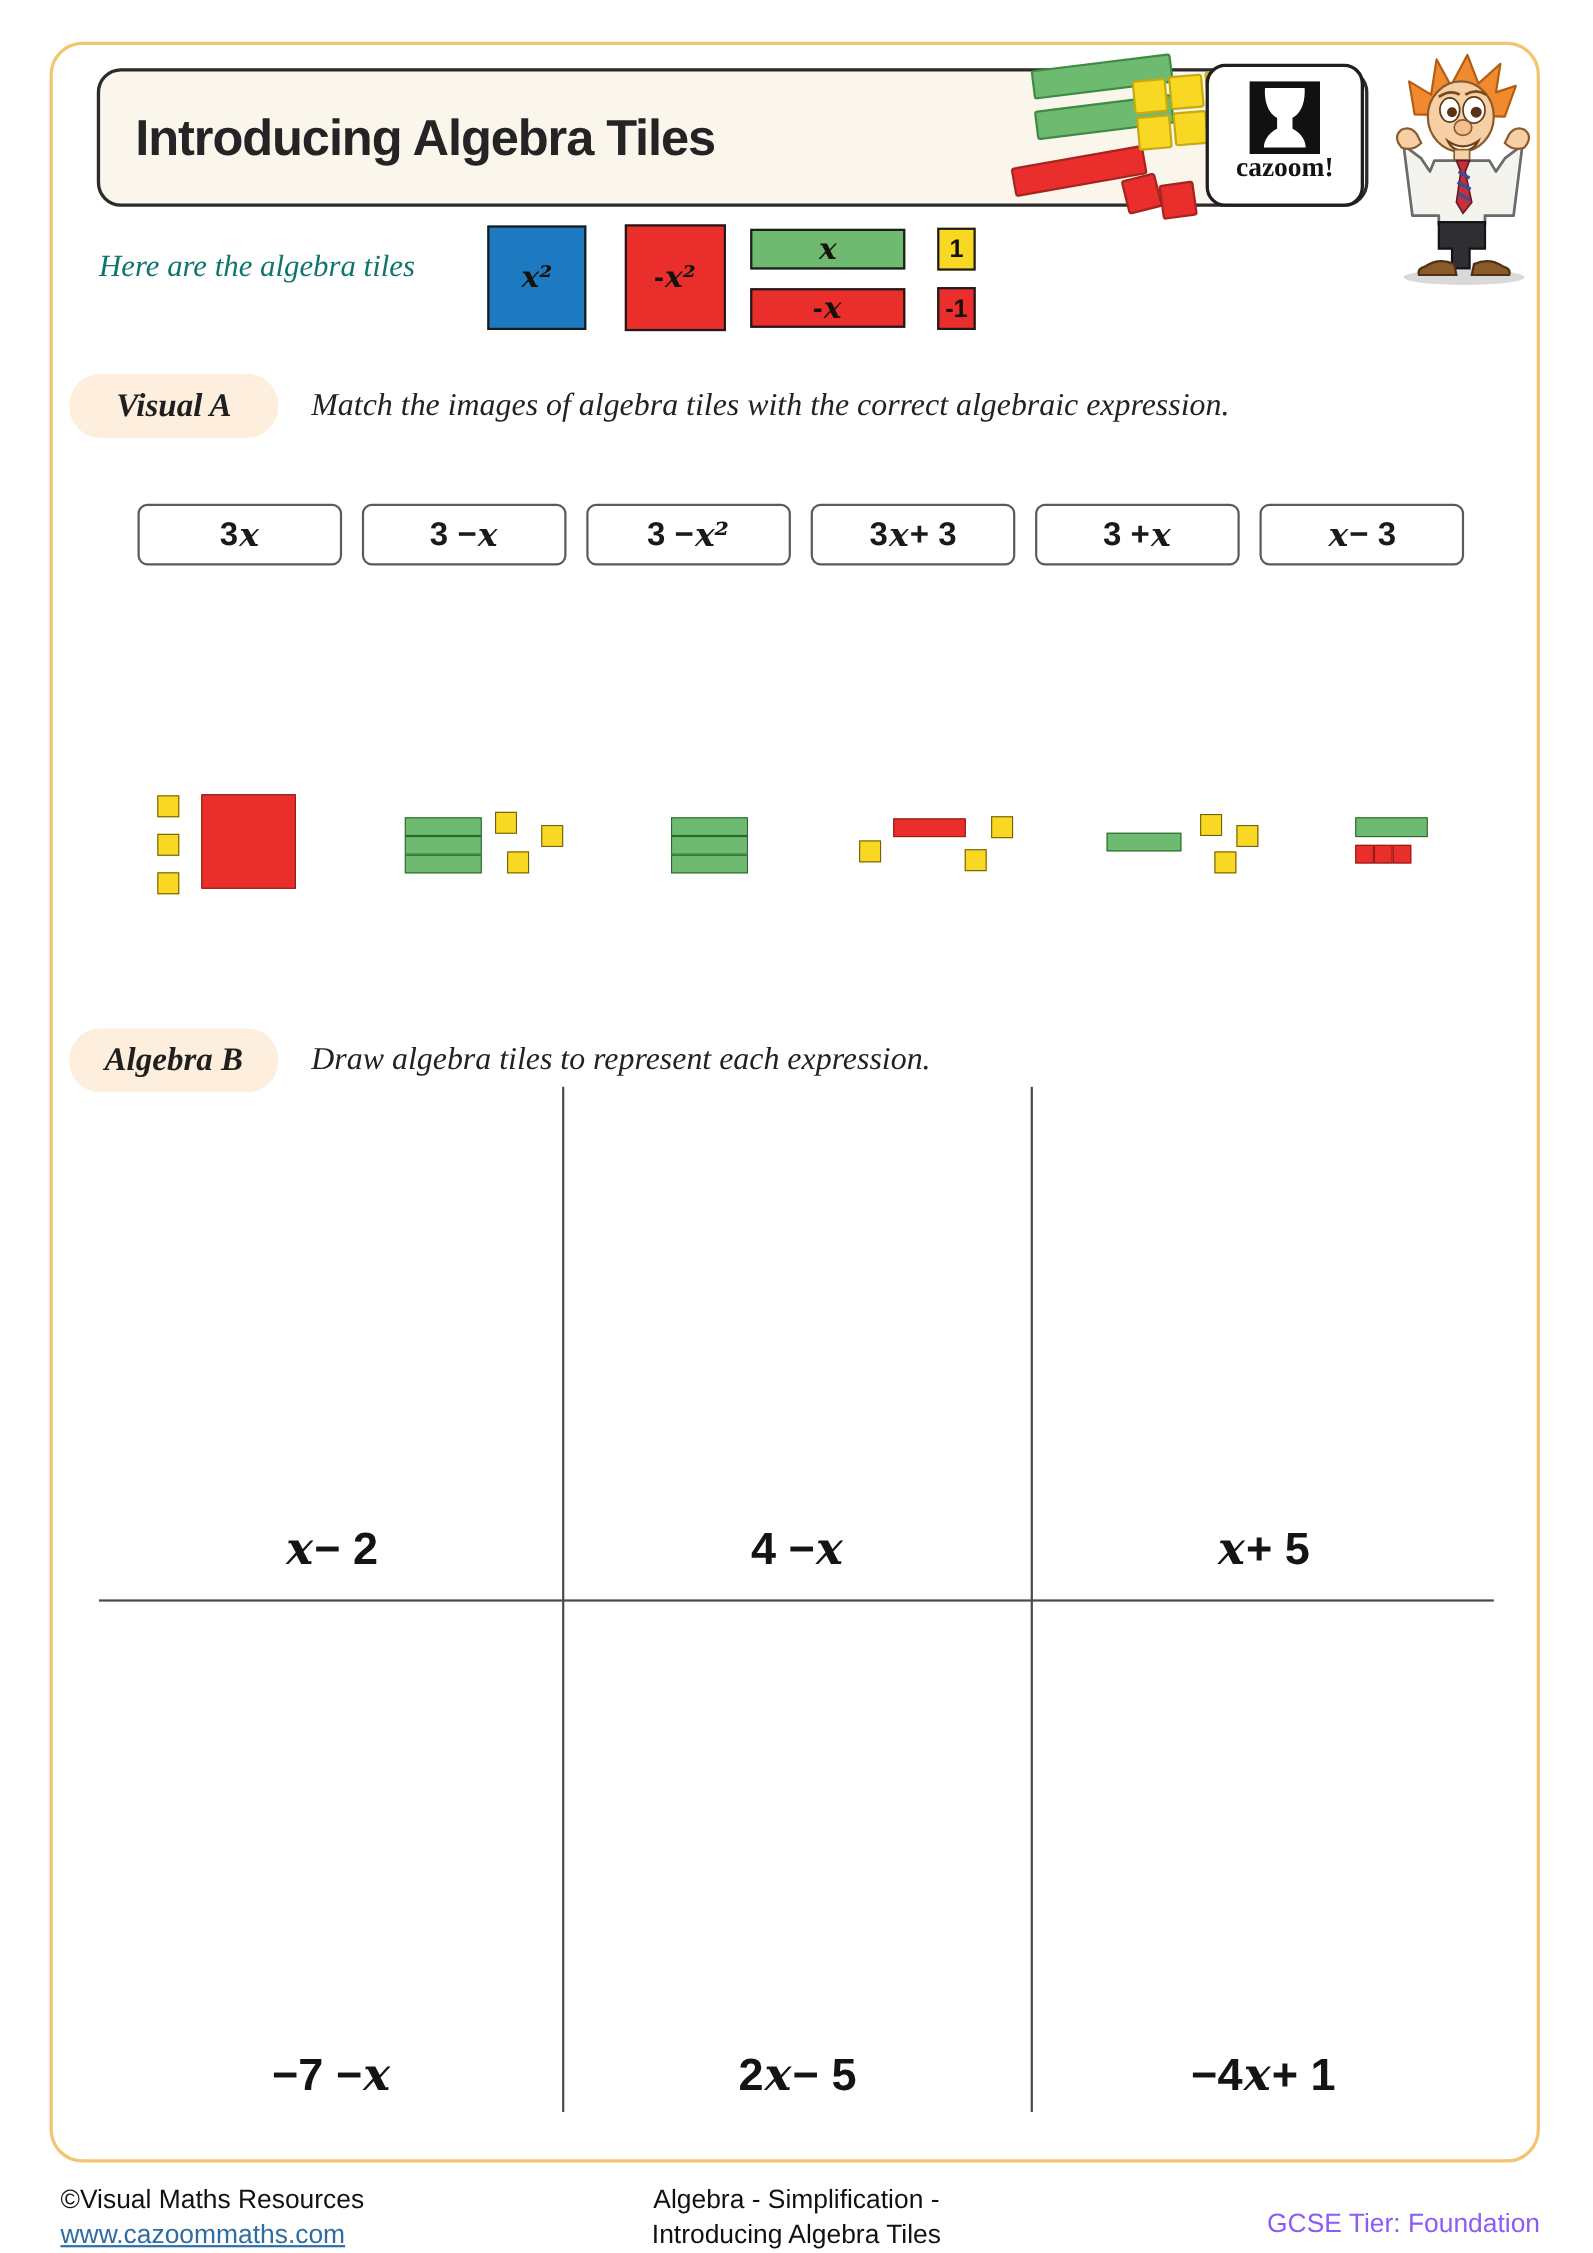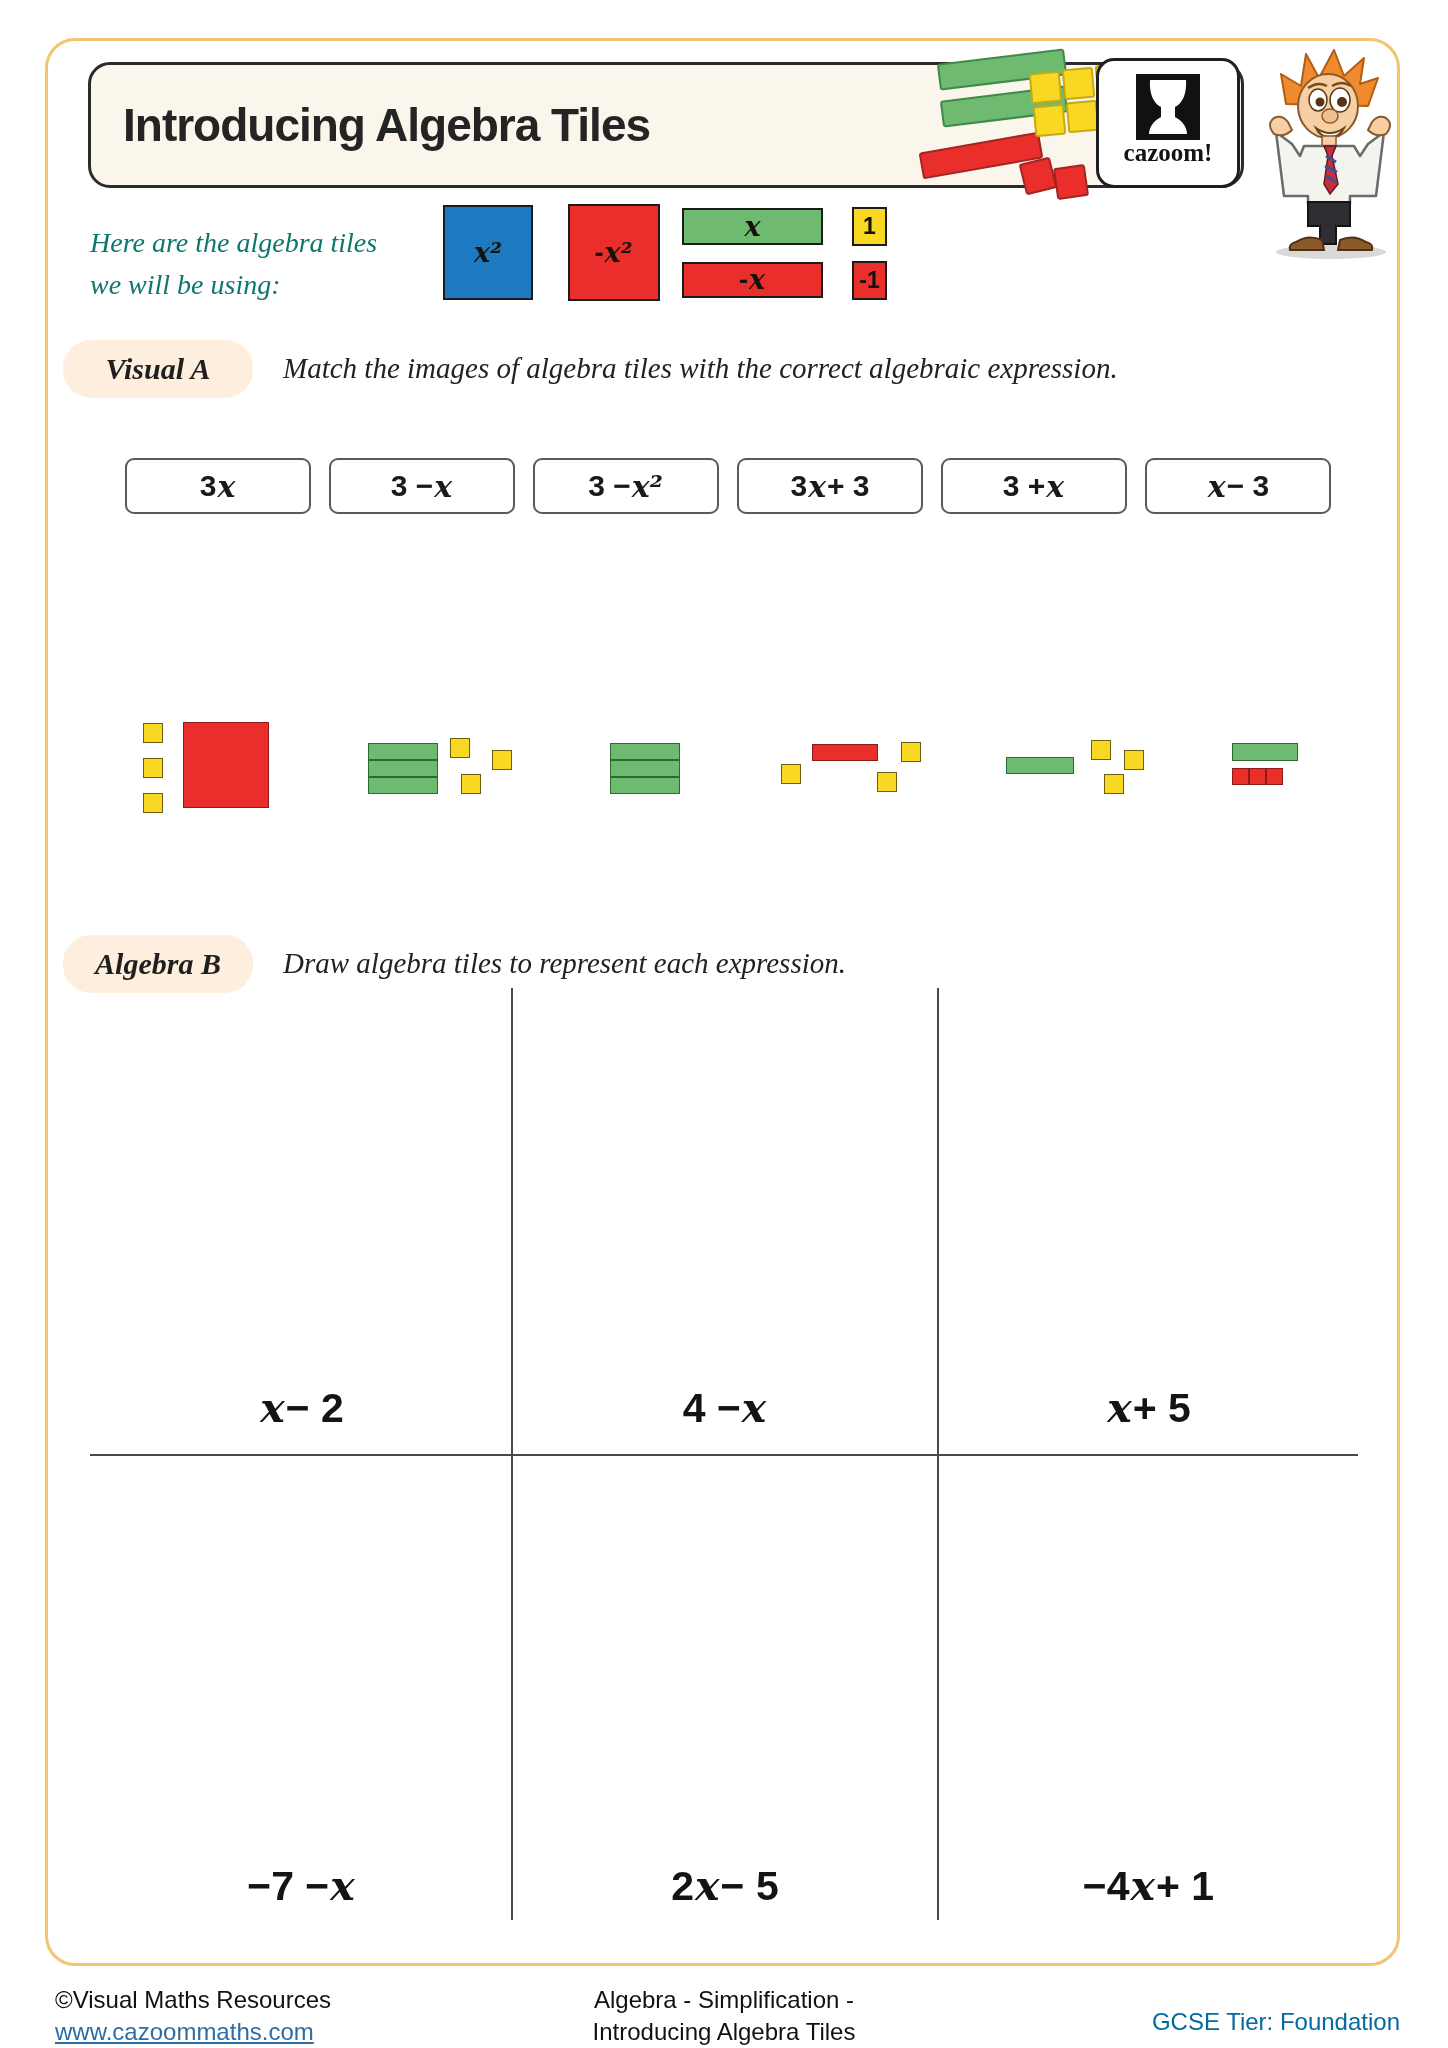--- a/index.html
+++ b/index.html
@@ -59,21 +59,21 @@
   .hline{position:absolute;left:90px;top:1454px;width:1268px;height:2px;background:#4a4a4a;}
   .expr-cell{position:absolute;height:60px;display:flex;align-items:center;justify-content:center;
         font-size:41px;color:#141414;}
   .r1{top:1378px;} .r2{top:1856px;}
   .c1{left:92px;width:419px;} .c2{left:513px;width:424px;} .c3{left:939px;width:419px;}
   
   .footer-left{position:absolute;left:55px;top:1984px;font-size:24px;color:#111;line-height:1.35;}
   .footer-link{color:#2e6da4;text-decoration:underline;cursor:pointer;}
   .footer-center{position:absolute;left:400px;top:1984px;width:648px;text-align:center;
         font-size:24px;color:#111;line-height:1.35;}
-  .footer-right{position:absolute;right:48px;top:2008px;font-size:24px;color:#0369a1;}
+  .footer-right{position:absolute;right:48px;top:2008px;font-size:24px;color:#8b5cf6;}
 </style>
 </head>
 <body>
 
 <div class="page">
   <div class="outer-border"></div>
 
   <div class="title-box">
     <h1>Introducing Algebra Tiles</h1>
   </div>
@@ -128,21 +128,20 @@
     <path d="M70,112 L80,118 M69,122 L81,128 M70,132 L80,138" stroke="#3a4d9b" stroke-width="3"></path>
 
     <path d="M52,158 L94,158 L94,182 L80,182 L80,200 L64,200 L64,182 L52,182 Z" fill="#2e2e33" stroke="#141416" stroke-width="2"></path>
 
     <path d="M40,198 q12,-8 26,-2 l2,10 l-34,0 q-2,-6 6,-8 z" fill="#8a5a2b" stroke="#4f3012" stroke-width="2"></path>
     <path d="M110,198 q-12,-8 -26,-2 l-2,10 l34,0 q2,-6 -6,-8 z" fill="#8a5a2b" stroke="#4f3012" stroke-width="2"></path>
   </svg>
 
   <div class="intro-text">
     <div>Here are the algebra tiles</div>
-    <div>we will be using:</div>
   </div>
   <div id="intro-tiles">
       <div class="tile t-b" style="left: 443px; top: 205px; width: 90px; height: 95px;">
         <span class="lbl math"><i class="vx">x²</i></span>
       </div>
       <div class="tile t-R" style="left: 568px; top: 204px; width: 92px; height: 97px;">
         <span class="lbl math">-<i class="vx">x²</i></span>
       </div>
       <div class="tile t-g" style="left: 682px; top: 208px; width: 141px; height: 37px;">
         <span class="lbl math"><i class="vx">x</i></span>

